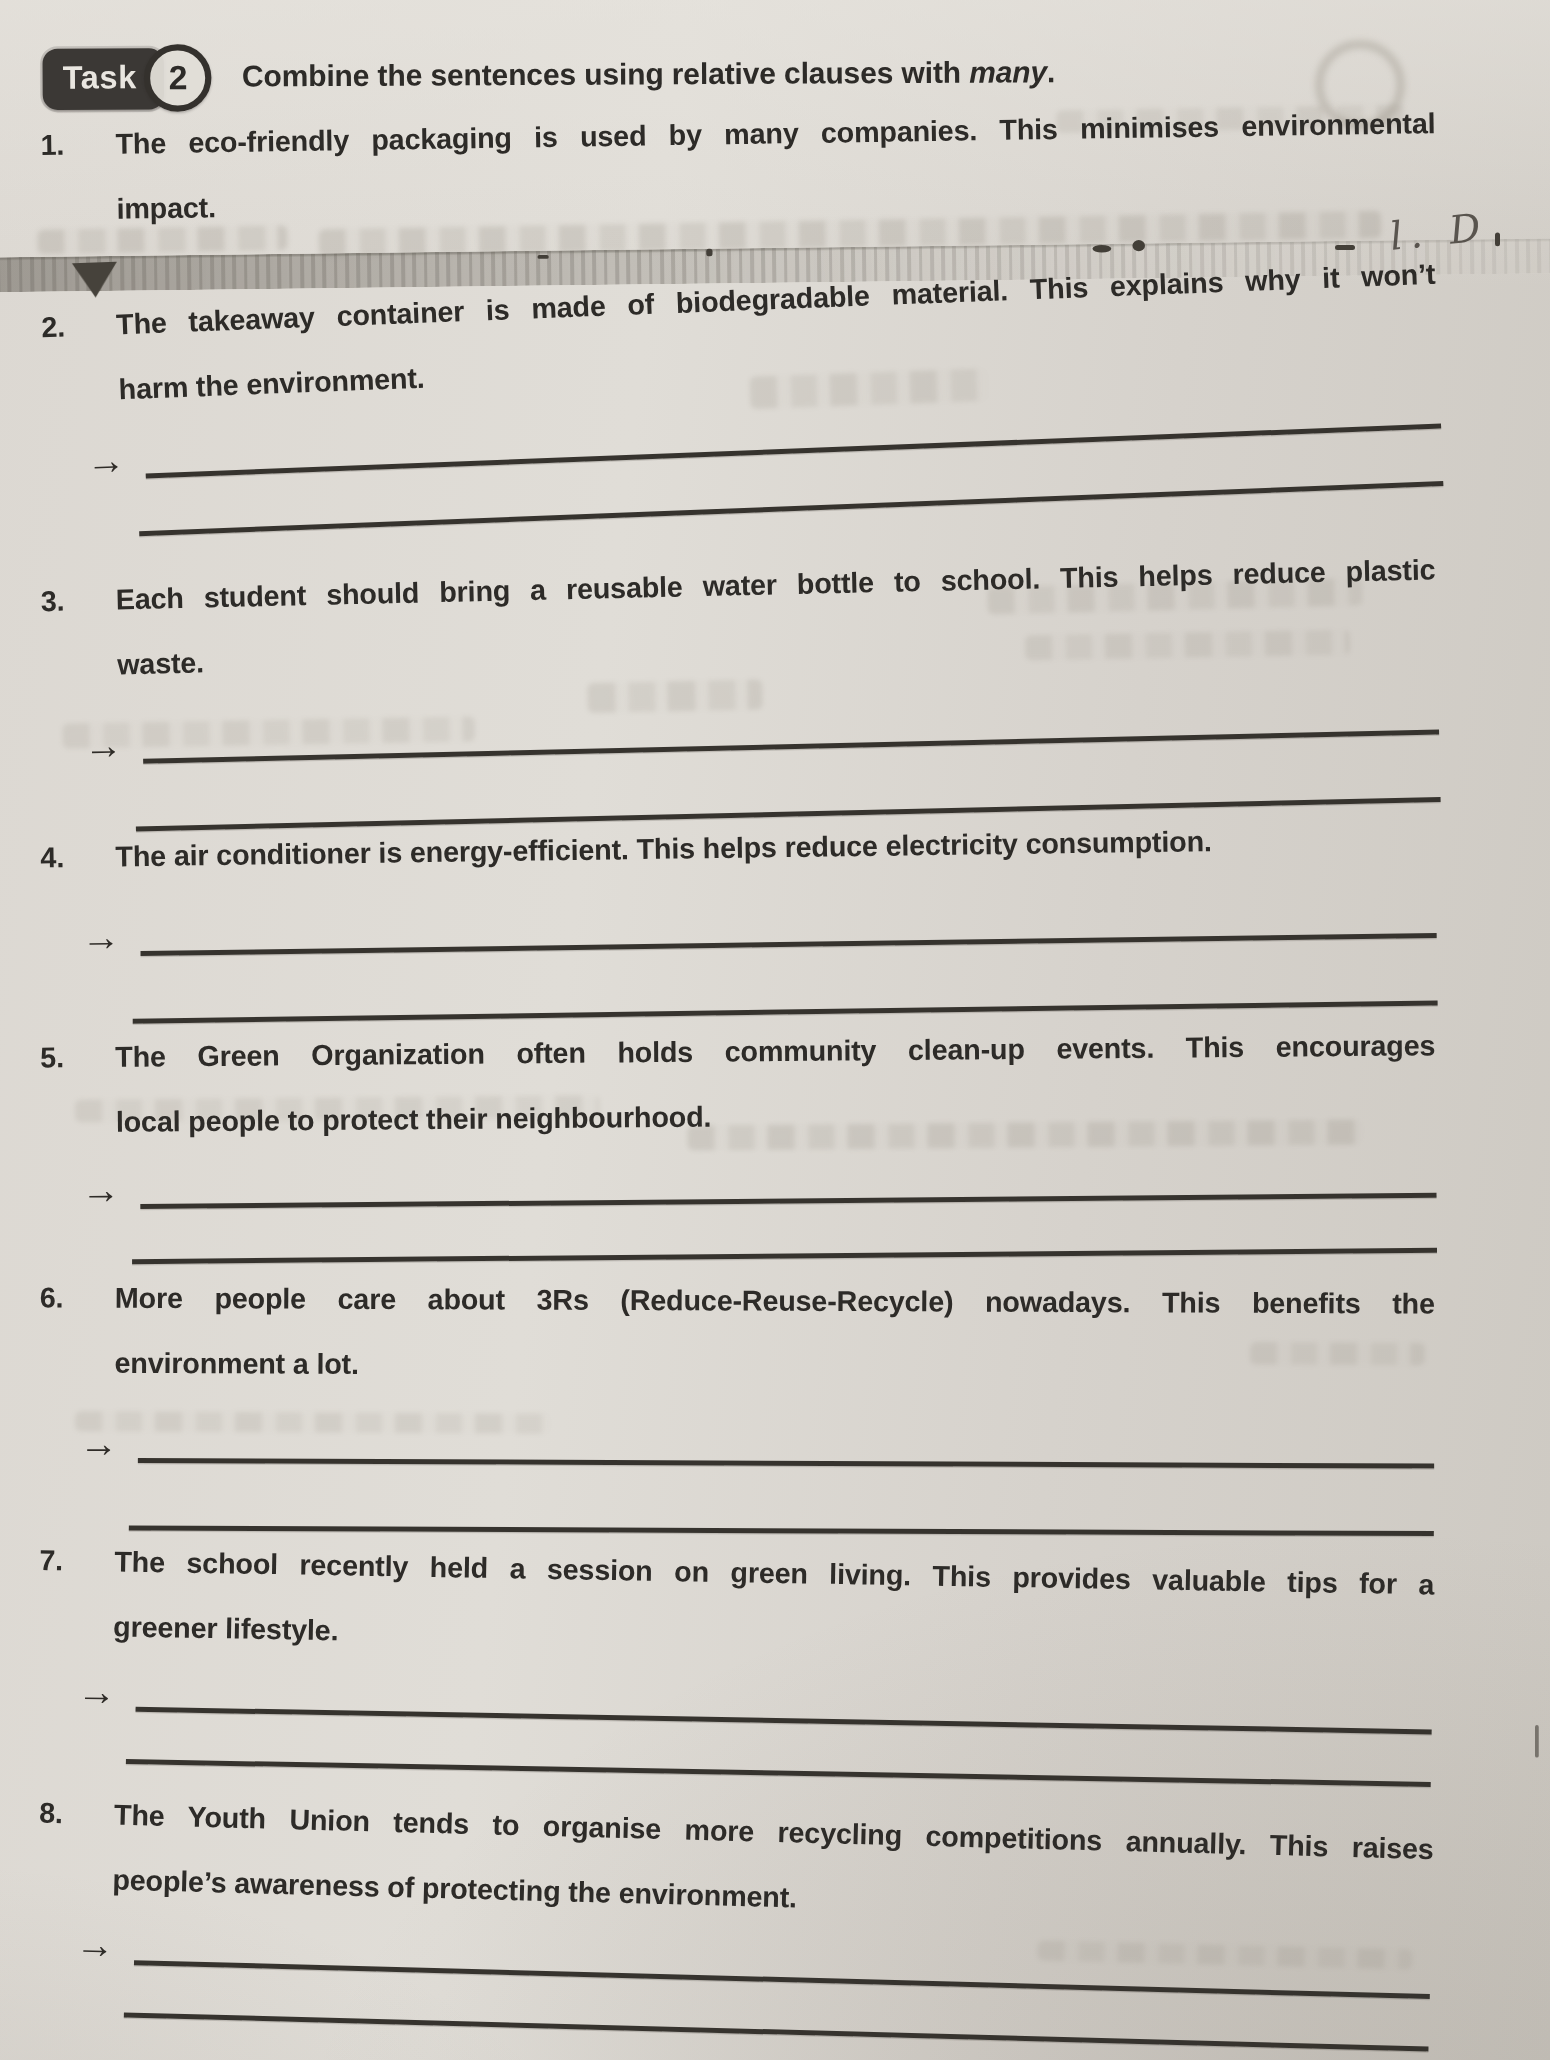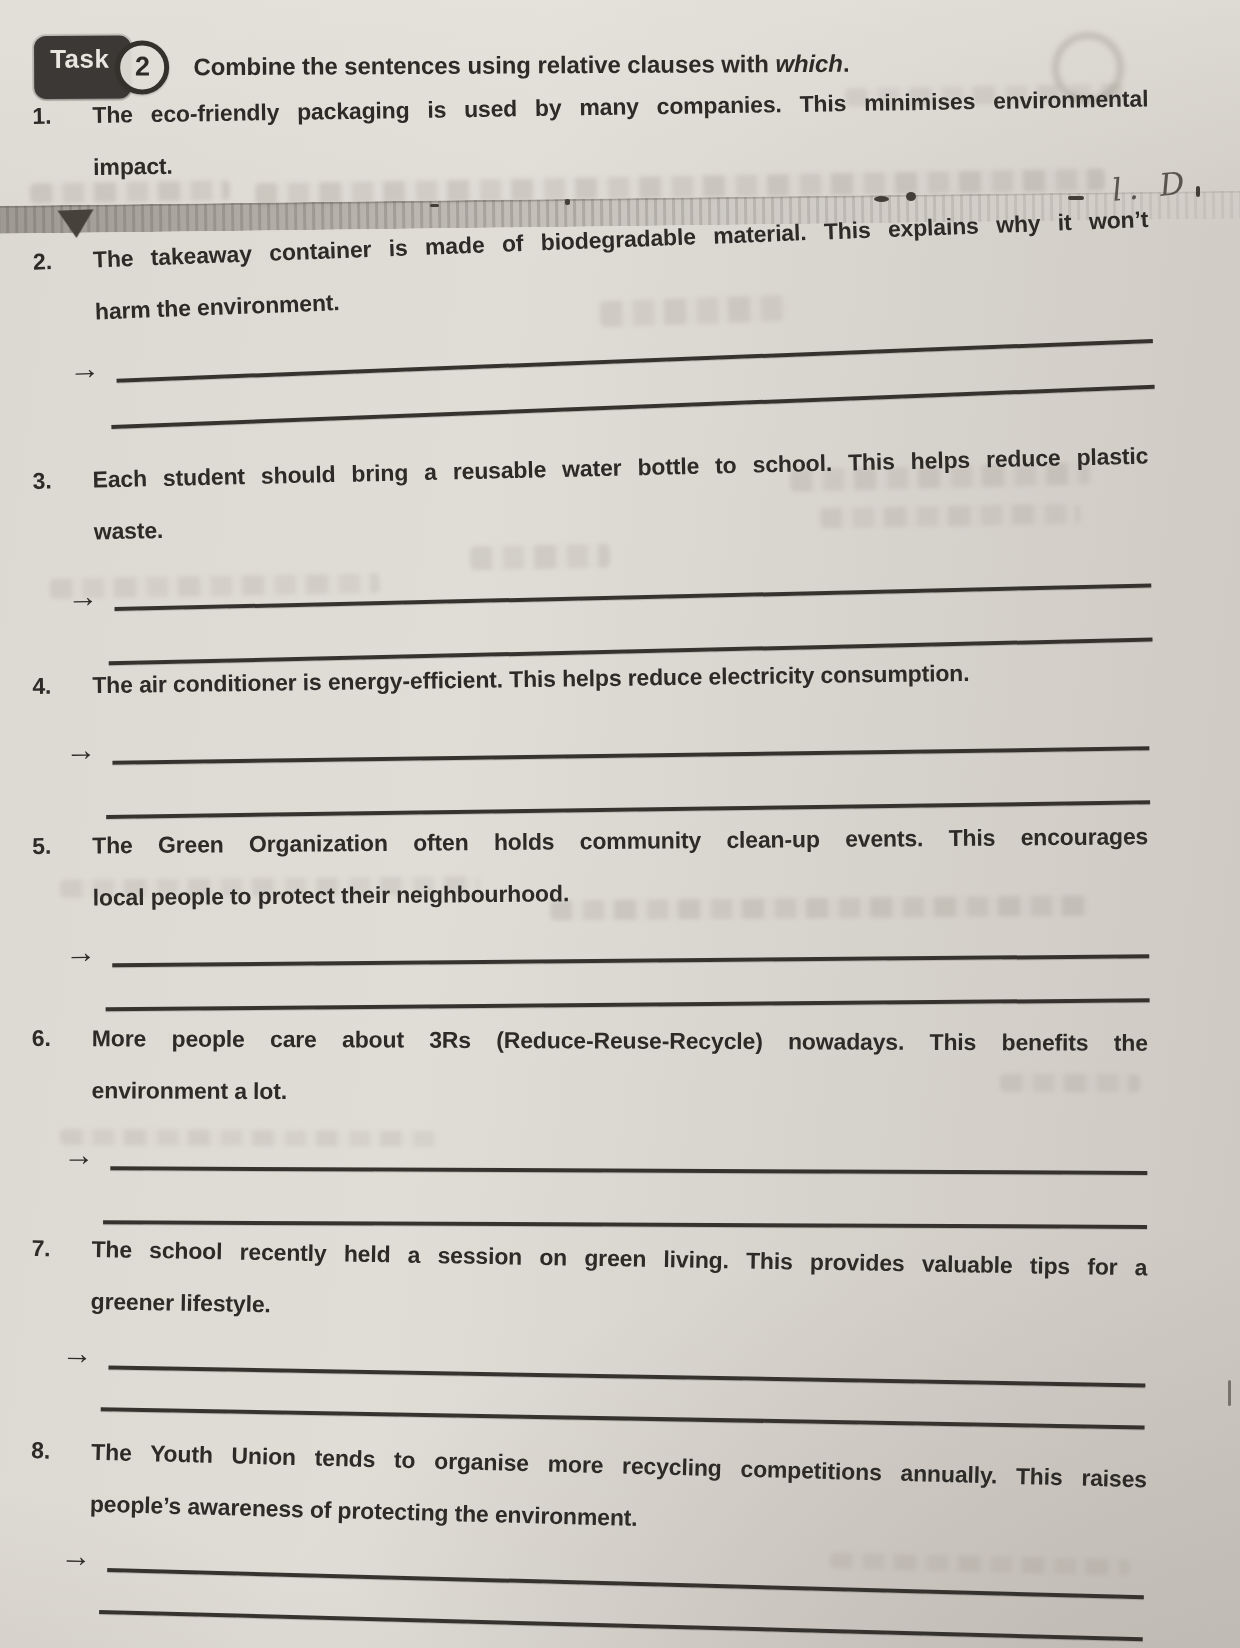--- a/index.html
+++ b/index.html
@@ -16,21 +16,21 @@
       radial-gradient(1100px 650px at -6% 112%, rgba(110,102,90,.16), transparent 55%),
       linear-gradient(97deg, #dcd8d2 0%, #e0ddd7 38%, #d6d2cc 68%, #cdc9c2 100%);
     color:var(--ink,#2d2b28);
   }
 
   
   .task-header{position:absolute;top:36px;left:34px;right:50px;display:flex;align-items:center;gap:24px;transform:rotate(-0.3deg);transform-origin:0 0;}
   .badge{display:flex;align-items:center;flex:0 0 auto;}
   .badge-rect{
     background:#3b3835;color:#e9e6e0;font-weight:700;font-size:26px;
-    padding:8px 22px 24px 16px;border-radius:12px;letter-spacing:.5px;
+    padding:8px 22px 10px 16px;border-radius:12px;letter-spacing:.5px;
     box-shadow:0 0 0 2px rgba(59,56,53,.18), 0 1px 2px rgba(40,38,35,.35);
   }
   .badge-circle{
     width:44px;height:44px;margin-left:-16px;flex:0 0 auto;
     border:5px solid #34312d;border-radius:50%;
     background:rgba(224,221,215,.95);
     display:flex;align-items:center;justify-content:center;
     font-size:27px;font-weight:700;color:#2d2b28;
     box-shadow:0 1px 2px rgba(40,38,35,.3);
   }
@@ -117,21 +117,21 @@
   <div class="ghost" style="left:550px;top:898px;width:540px;height:20px;transform:rotate(-.5deg);opacity:.45;"></div>
   <div class="ghost" style="left:60px;top:1130px;width:380px;height:16px;transform:rotate(.3deg);opacity:.35;"></div>
   <div class="ghost" style="left:1000px;top:1074px;width:140px;height:18px;transform:rotate(.3deg);opacity:.35;"></div>
   <div class="ghost" style="left:830px;top:1556px;width:300px;height:16px;transform:rotate(1.4deg);opacity:.35;"></div>
 
   <header class="task-header">
     <span class="badge">
       <span class="badge-rect">Task</span>
       <span class="badge-circle">2</span>
     </span>
-    <span class="instruction"><span>Combine the sentences using relative clauses with </span><em>which</em><span>.</span></span>
+    <span class="instruction"><span>Combine the sentences using relative clauses with </span><em>many</em><span>.</span></span>
   </header>
 
   <div class="seam"></div>
   <div class="seam-triangle"></div>
   <div class="handwriting">l. D</div>
   <div class="speck" style="left:430px;top:204px;width:9px;height:3px;"></div>
   <div class="speck" style="left:565px;top:199px;width:5px;height:6px;"></div>
   <div class="speck" style="left:874px;top:196px;width:15px;height:6px;border-radius:50%;"></div>
   <div class="speck" style="left:906px;top:192px;width:10px;height:9px;border-radius:50%;"></div>
   <div class="speck" style="left:1068px;top:196px;width:16px;height:4px;"></div>

